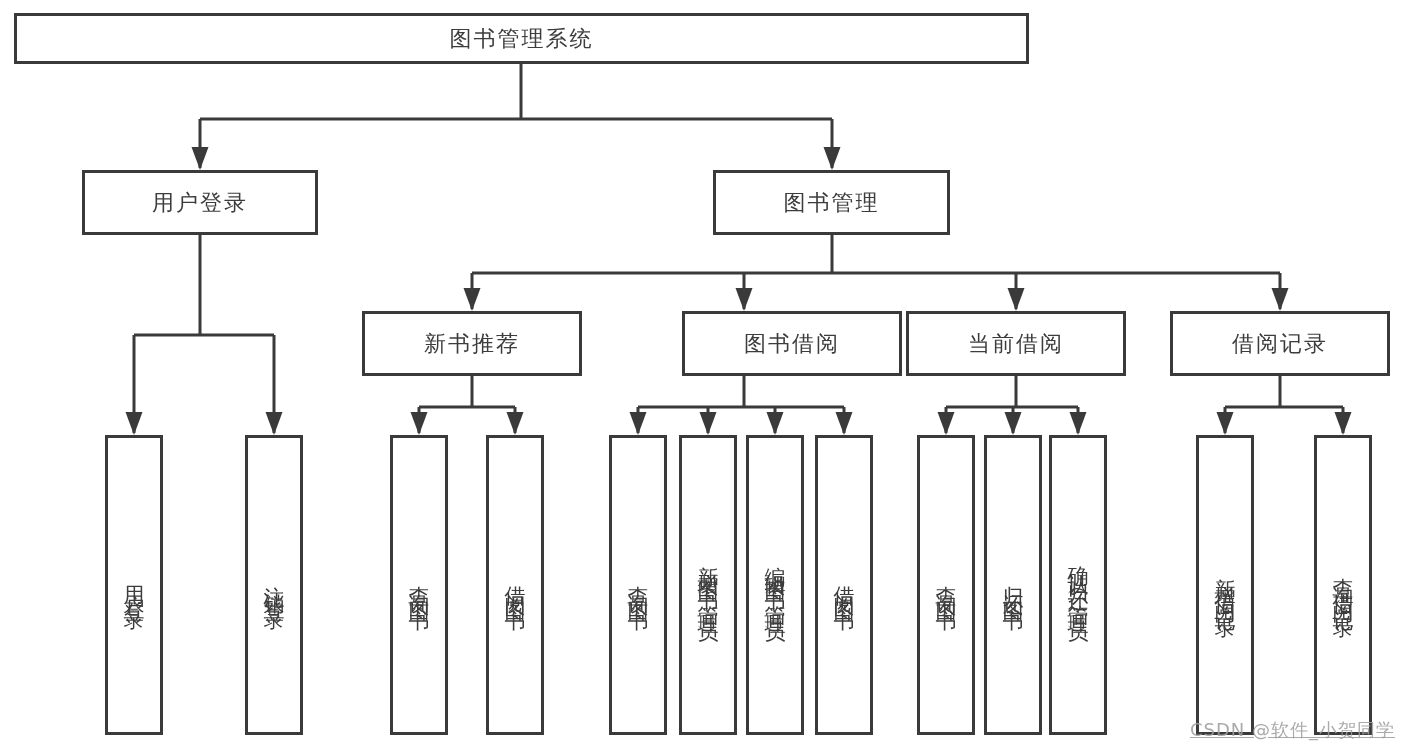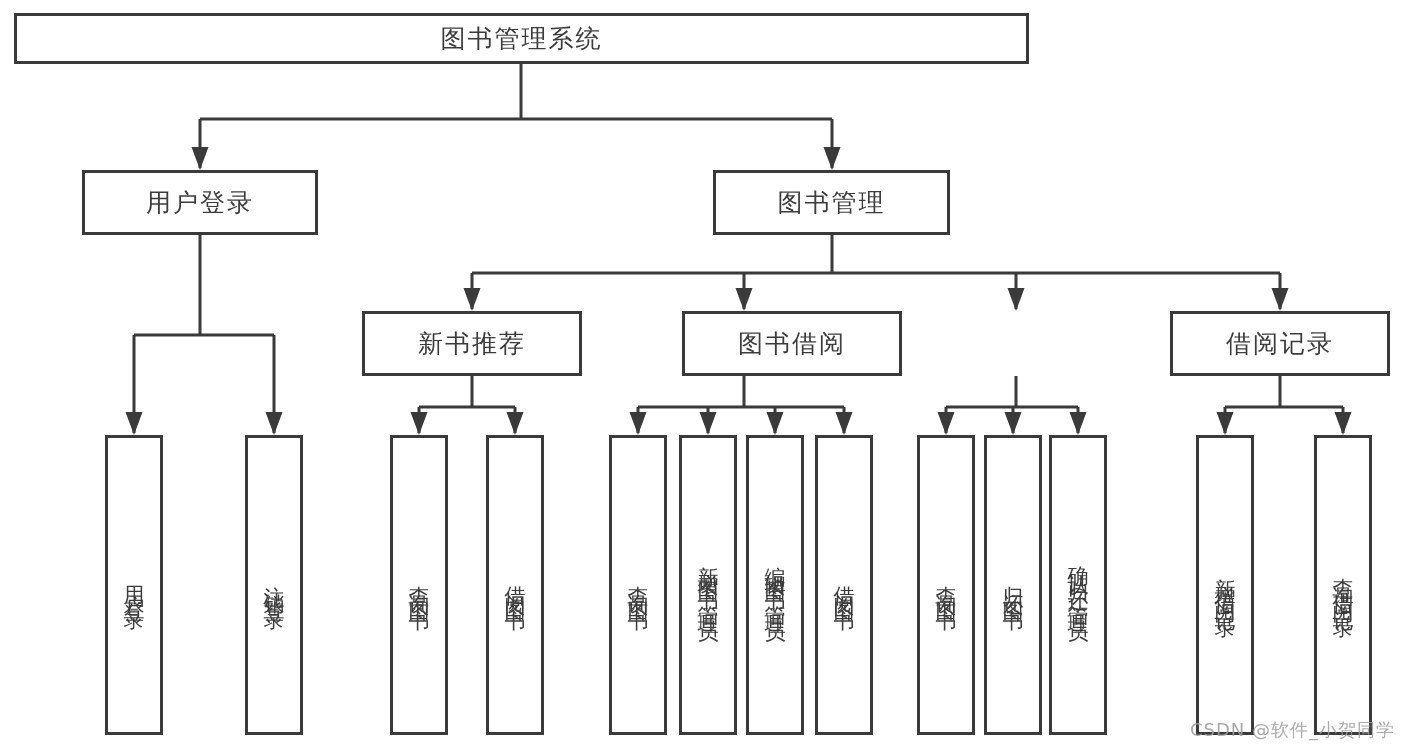--- a/index.html
+++ b/index.html
@@ -26,41 +26,42 @@
   .node {
     position: absolute;
     box-sizing: border-box;
     border: 3px solid #3a3a3a;
     background: #ffffff;
     display: flex;
     align-items: center;
     justify-content: center;
   }
   .node.h span {
-    font-size: 25px;
+    font-size: 22px;
     letter-spacing: 2px;
     white-space: nowrap;
     color: #3c3c3c;
   }
   .node.v span {
     writing-mode: vertical-rl;
     text-orientation: mixed;
     font-size: 21px;
     letter-spacing: 8px;
     white-space: nowrap;
     color: #3c3c3c;
   }
   .watermark {
     position: absolute;
     right: 10px;
     bottom: 5px;
     font-size: 18px;
     letter-spacing: 1px;
     color: rgba(158, 158, 158, 0.88);
     white-space: nowrap;
+    text-decoration: underline;
   }
 </style>
 </head>
 <body>
 
 <div class="stage">
 
   <svg class="connectors" viewBox="0 0 1405 747" xmlns="http://www.w3.org/2000/svg">
     <g stroke="#3a3a3a" stroke-width="3" fill="none">
 
@@ -111,20 +112,23 @@
   <div class="node h" style="left:362px; top:311px; width:220px; height:65px;">
     <span>新书推荐</span>
   </div>
 
   <div class="node h" style="left:713px; top:170px; width:237px; height:65px;">
     <span>图书管理</span>
   </div>
   <div class="node h" style="left:634px; top:311px; width:220px; height:65px;margin-left:48px;">
     <span>图书借阅</span>
   </div>
+  <div class="node h" style="left:906px; top:311px; width:220px; height:65px;">
+    <span>当前借阅</span>
+  </div>
   <div class="node h" style="left:1170px; top:311px; width:220px; height:65px;">
     <span>借阅记录</span>
   </div>
 
   <div class="node v" style="left:105px; top:435px; width:58px; height:300px;">
     <span>用户登录</span>
   </div>
   <div class="node v" style="left:245px; top:435px; width:58px; height:300px;">
     <span>注销登录</span>
   </div>

